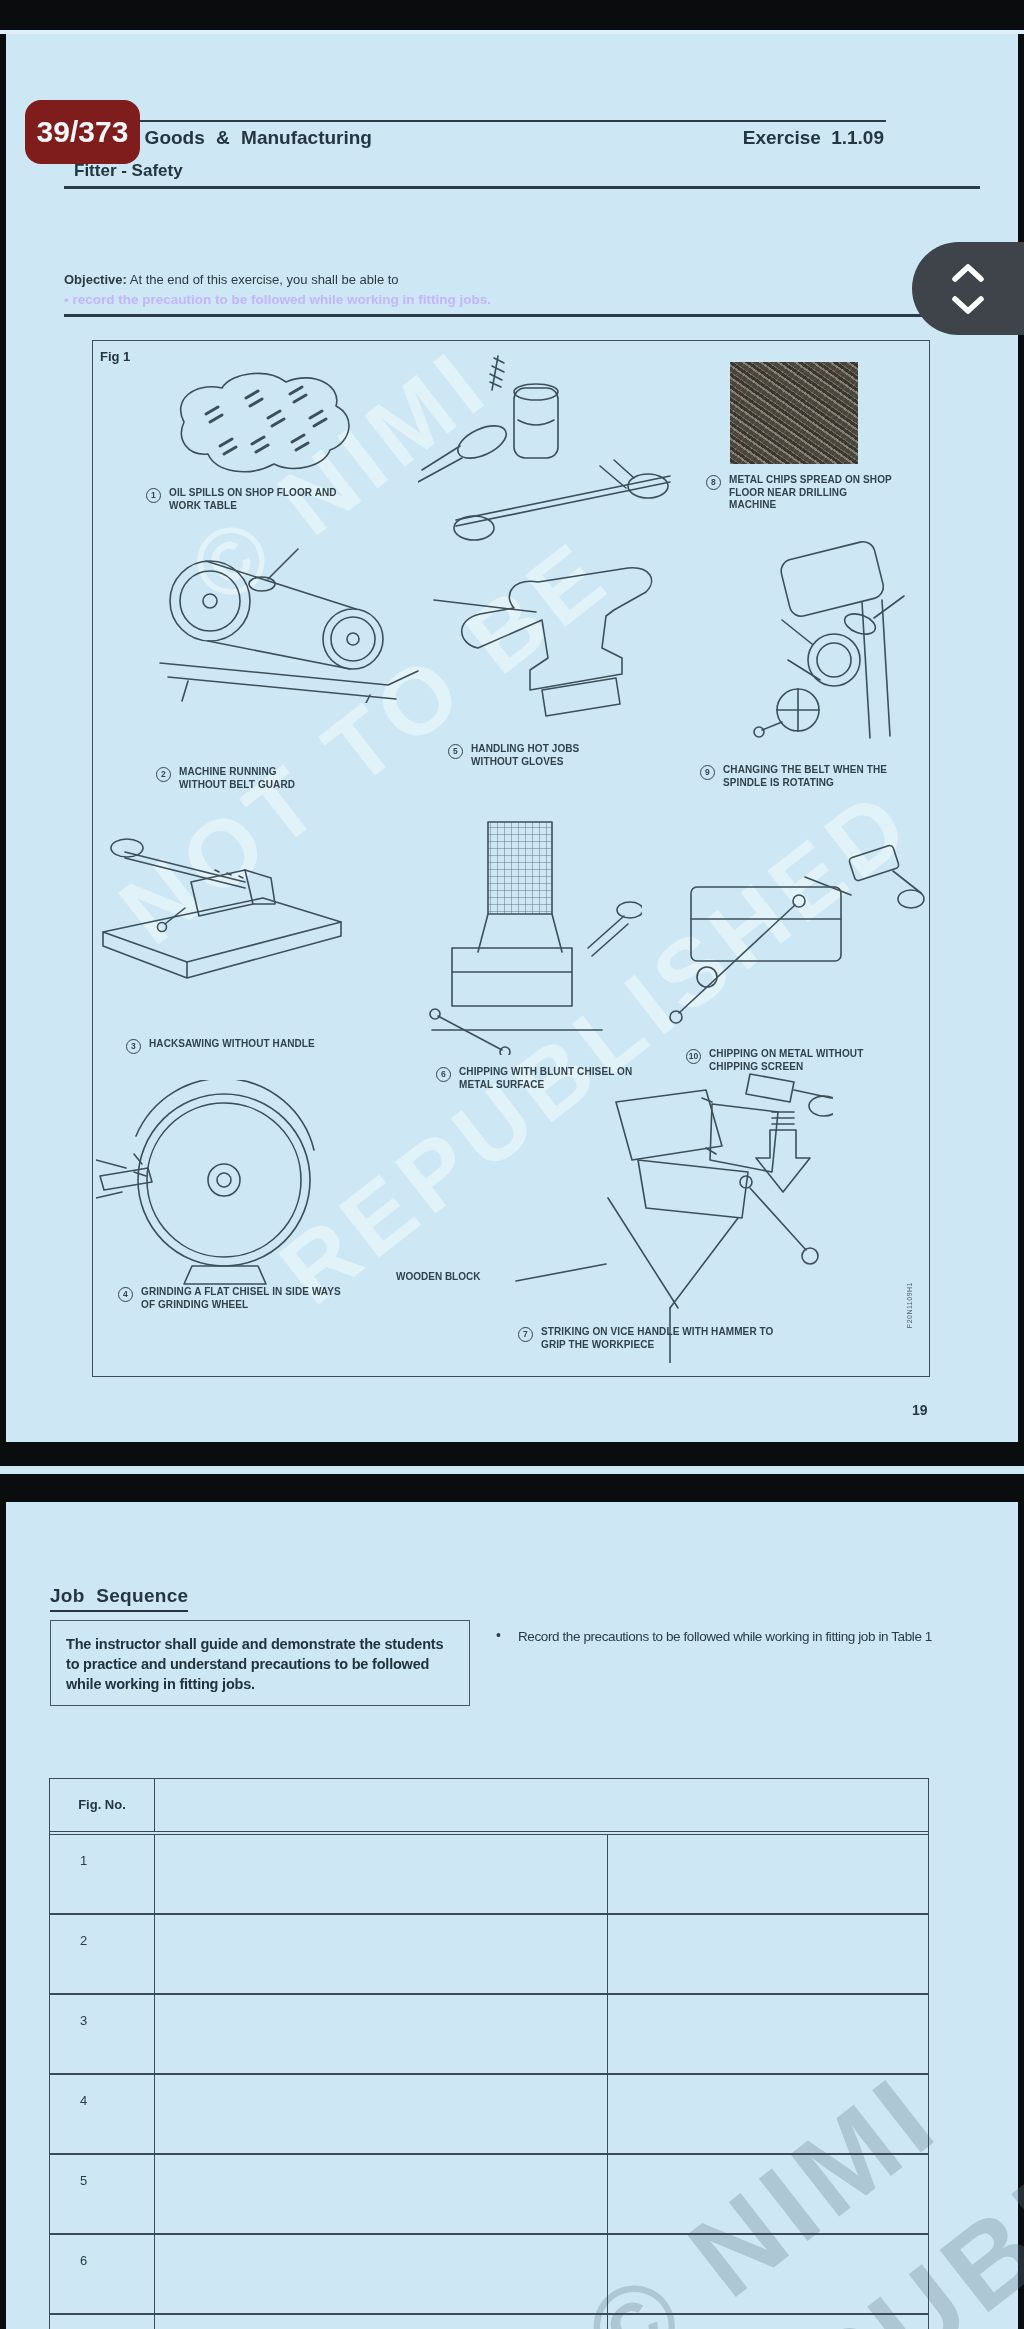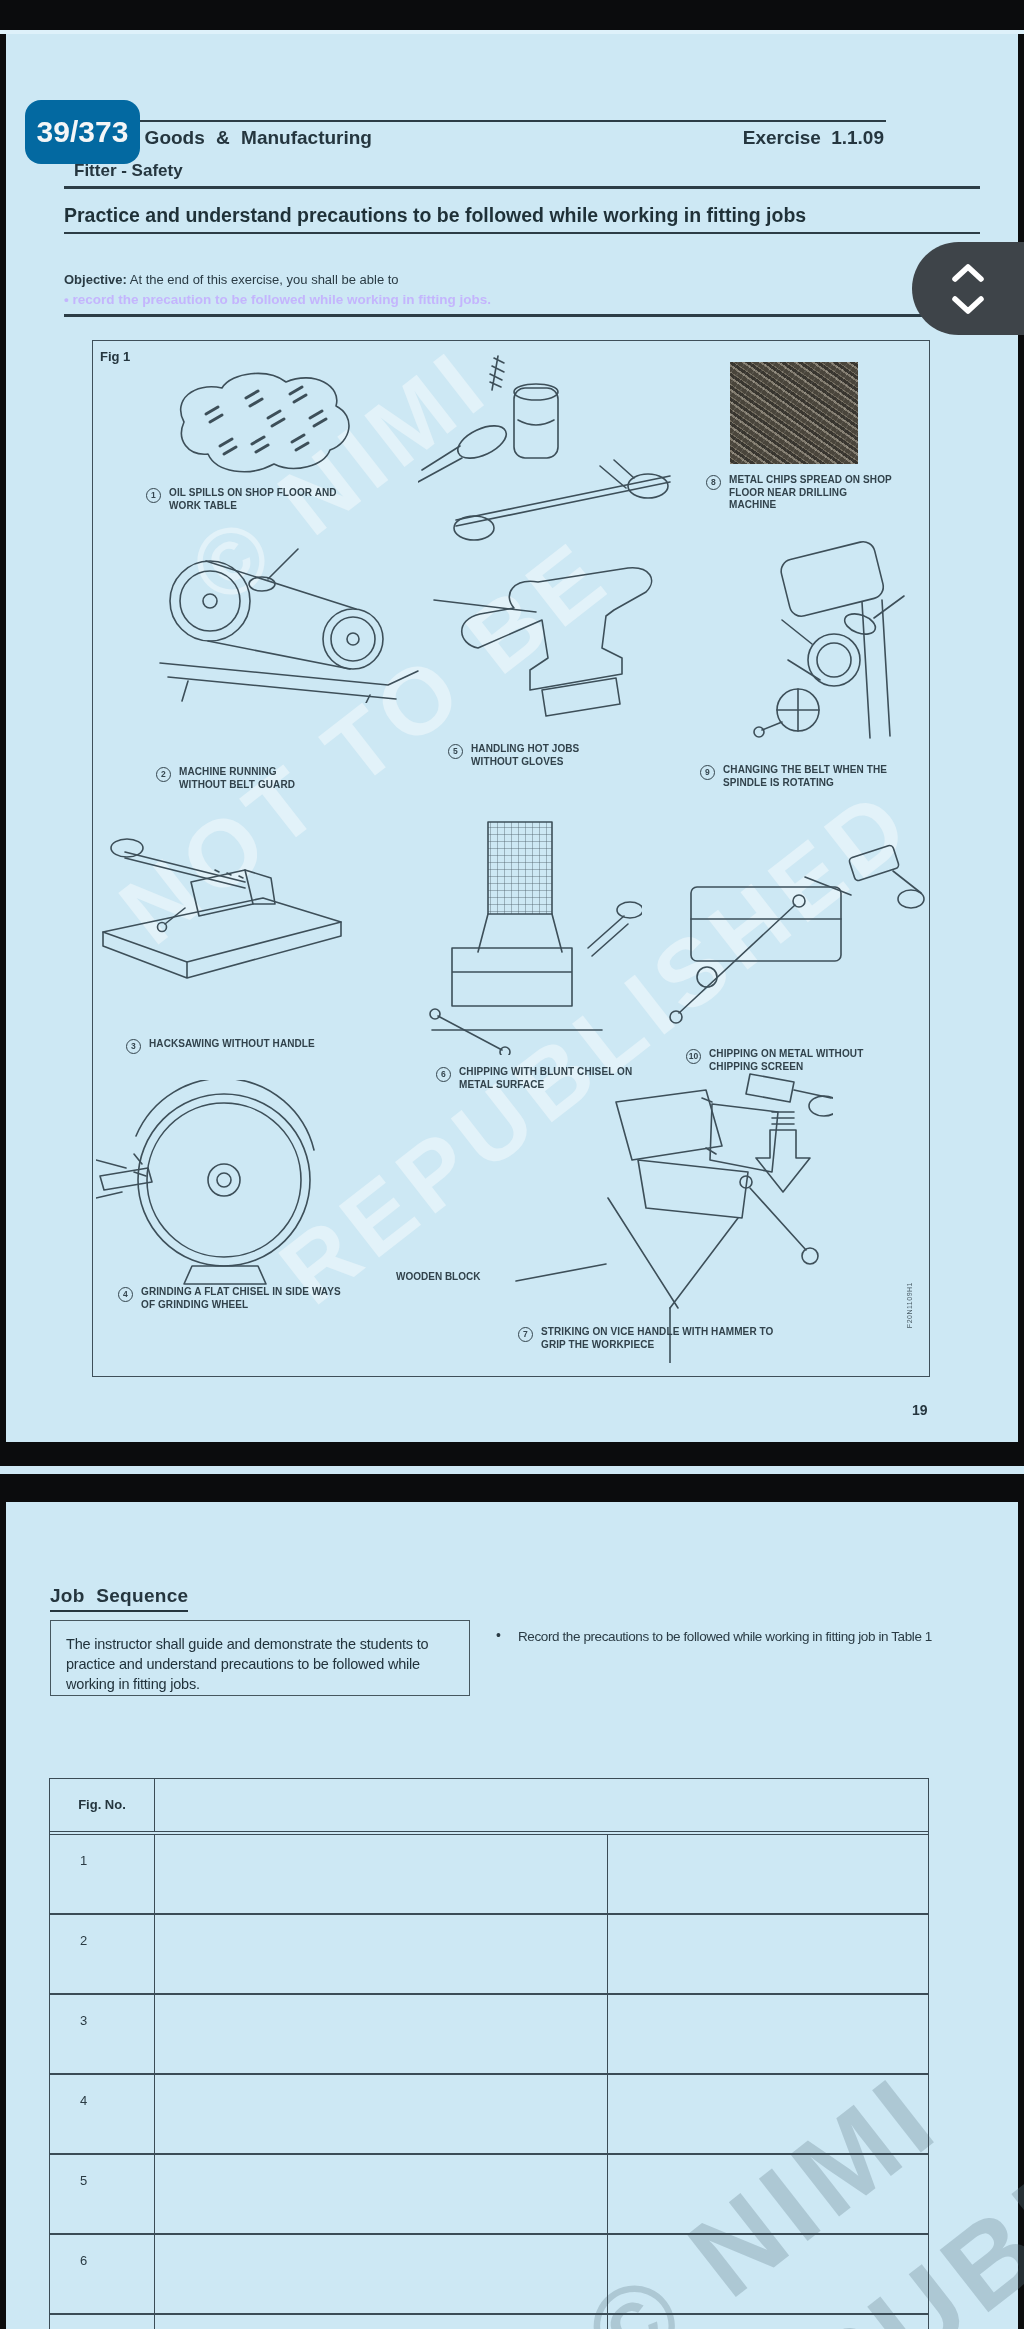--- a/index.html
+++ b/index.html
@@ -12,21 +12,21 @@
       letter-spacing:8px;z-index:1;pointer-events:none;white-space:nowrap;}
   .wm.p1{color:rgba(255,255,255,0.42);font-size:95px;}
   .wm.p2{color:rgba(100,126,139,0.30);font-size:115px;}
   .ill{position:absolute;z-index:2;}
   .ill svg{display:block;}
   .cap{position:absolute;z-index:3;padding-left:23px;font-size:10px;font-weight:bold;
        line-height:12.5px;color:#31424b;letter-spacing:0.1px;}
   .cap .cnum{position:absolute;left:0;top:1px;width:15px;height:15px;border:1.3px solid #35464f;
        border-radius:50%;font-size:8.5px;font-weight:bold;display:flex;align-items:center;
        justify-content:center;color:#35464f;background:transparent;box-sizing:border-box;}
-  .badge{position:absolute;left:25px;top:100px;width:115px;height:64px;background:#0369a1;
+  .badge{position:absolute;left:25px;top:100px;width:115px;height:64px;background:#7f1d1d;
        border-radius:16px;z-index:6;display:flex;align-items:center;justify-content:center;
        color:#f4f6f7;font-size:30px;font-weight:bold;}
   .navwidget{position:absolute;left:912px;top:242px;width:112px;height:93px;background:#3e4449;
        border-radius:47px 0 0 47px;z-index:10;display:flex;flex-direction:column;
        align-items:center;justify-content:center;gap:8px;}
   .navbtn{width:40px;height:24px;display:flex;align-items:center;justify-content:center;cursor:pointer;}
   .hdr1{position:absolute;left:70px;top:127px;font-size:19px;font-weight:bold;word-spacing:6px;z-index:4;}
   .hdr2{position:absolute;left:74px;top:161px;font-size:17px;font-weight:bold;z-index:4;}
   .exc{position:absolute;left:700px;top:127px;width:184px;text-align:right;font-size:19px;
        font-weight:bold;word-spacing:5px;z-index:4;}
@@ -42,23 +42,23 @@
   .photo{position:absolute;left:730px;top:362px;width:128px;height:102px;z-index:2;
        background:
         repeating-linear-gradient(35deg,rgba(210,200,180,0.35) 0 2px,rgba(30,28,24,0.55) 2px 5px,rgba(150,140,120,0.4) 5px 6px,rgba(60,55,45,0.5) 6px 10px),
         repeating-linear-gradient(-55deg,rgba(255,255,255,0.18) 0 1px,transparent 1px 6px),
         #57534a;}
   .pageno{position:absolute;left:912px;top:1402px;font-size:14px;font-weight:bold;z-index:4;}
   .sidecode{position:absolute;left:906px;top:1282px;font-size:7px;color:#4a5c66;z-index:3;
        writing-mode:vertical-rl;transform:rotate(180deg);letter-spacing:0.5px;}
   .jobseq{position:absolute;left:50px;top:1585px;font-size:19px;font-weight:bold;z-index:4;
        border-bottom:2px solid #25363f;padding-bottom:3px;word-spacing:6px;letter-spacing:0.3px;}
-  .instrbox{position:absolute;left:50px;top:1620px;width:420px;height:76px;
+  .instrbox{position:absolute;left:50px;top:1620px;width:420px;height:86px;
        border:1.6px solid #46575f;box-sizing:border-box;padding:13px 15px 0 15px;
-       font-size:14.5px;font-weight:normal;line-height:20px;letter-spacing:-0.2px;z-index:4;color:#22333c;}
+       font-size:14.5px;font-weight:bold;line-height:20px;letter-spacing:-0.2px;z-index:4;color:#22333c;}
   .bullet2{position:absolute;left:492px;top:1627px;width:430px;font-size:13.5px;line-height:19px;
        letter-spacing:-0.4px;z-index:4;padding-left:26px;color:#2a3b44;}
   .bullet2 .bm{position:absolute;left:4px;top:-1px;font-size:14px;}
   .tabletitle{position:absolute;left:49px;top:1750px;width:880px;text-align:center;
        font-size:13.5px;font-weight:bold;z-index:4;}
   .table{position:absolute;left:49px;top:1778px;width:880px;border:1.6px solid #3b4c56;
        box-sizing:border-box;z-index:4;background:transparent;}
   .thead{display:flex;height:52px;border-bottom:4px double #3b4c56;}
   .trow{display:flex;height:78px;border-bottom:2.5px solid #3b4c56;}
   .trow:last-child{border-bottom:none;height:100px;}
@@ -86,21 +86,20 @@
 
   <div class="rule" style="left:64px;top:120px;width:822px;"></div>
   <div class="rule" style="left:64px;top:186px;width:916px;height:2.5px;"></div>
 
   <div class="hdr1">Capital Goods &amp; Manufacturing</div>
   <div class="exc">Exercise 1.1.09</div>
   <div class="hdr2">Fitter - Safety</div>
 
   <div class="badge">39/373</div>
 
-  <div class="title">Practice and understand precautions to be followed while working in fitting jobs</div>
 
   <div class="obj"><b>Objective:</b><span> At the end of this exercise, you shall be able to</span></div>
   <div class="objb"><span>•</span>&nbsp;<span>record the precaution to be followed while working in fitting jobs.</span></div>
   <div class="rule" style="left:64px;top:314px;width:876px;height:2.5px;"></div>
 
   <div class="navwidget">
     <div class="navbtn">
       <svg width="34" height="20" viewBox="0 0 34 20">
           <path d="M4 16 L17 4 L30 16" stroke="#ffffff" stroke-width="5.5" fill="none" stroke-linecap="round" stroke-linejoin="round"></path>
         </svg>

